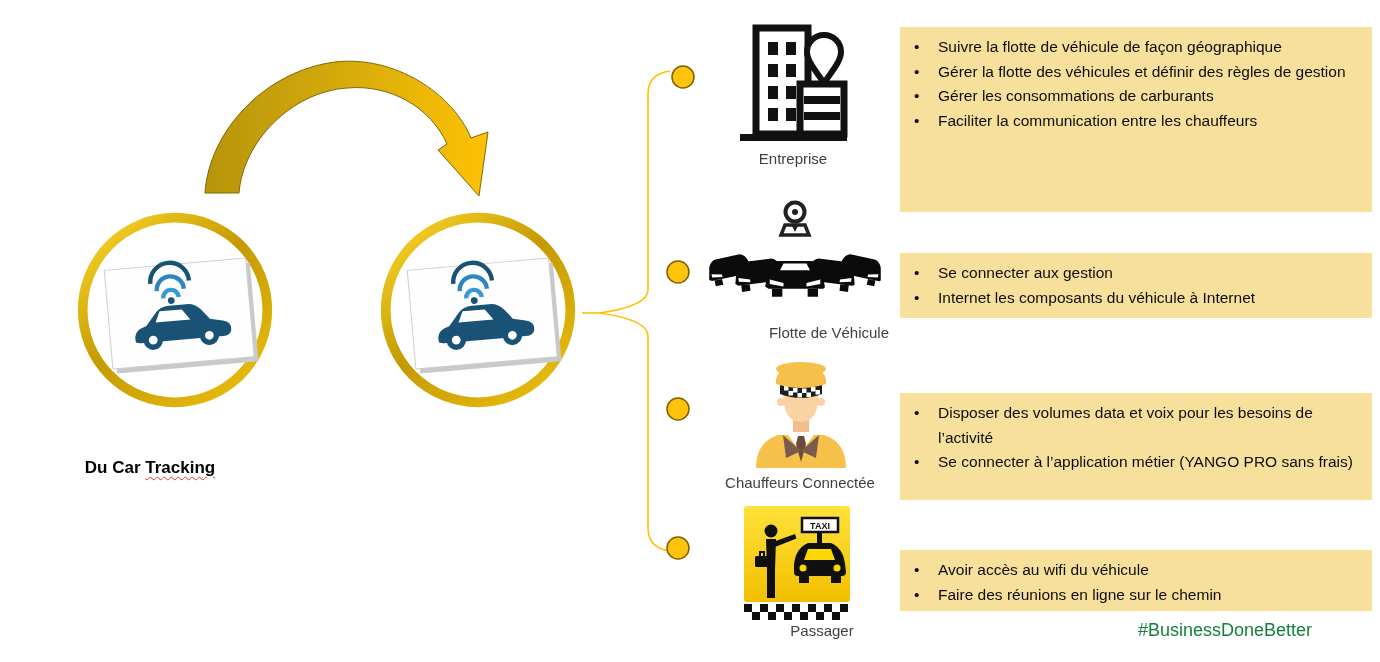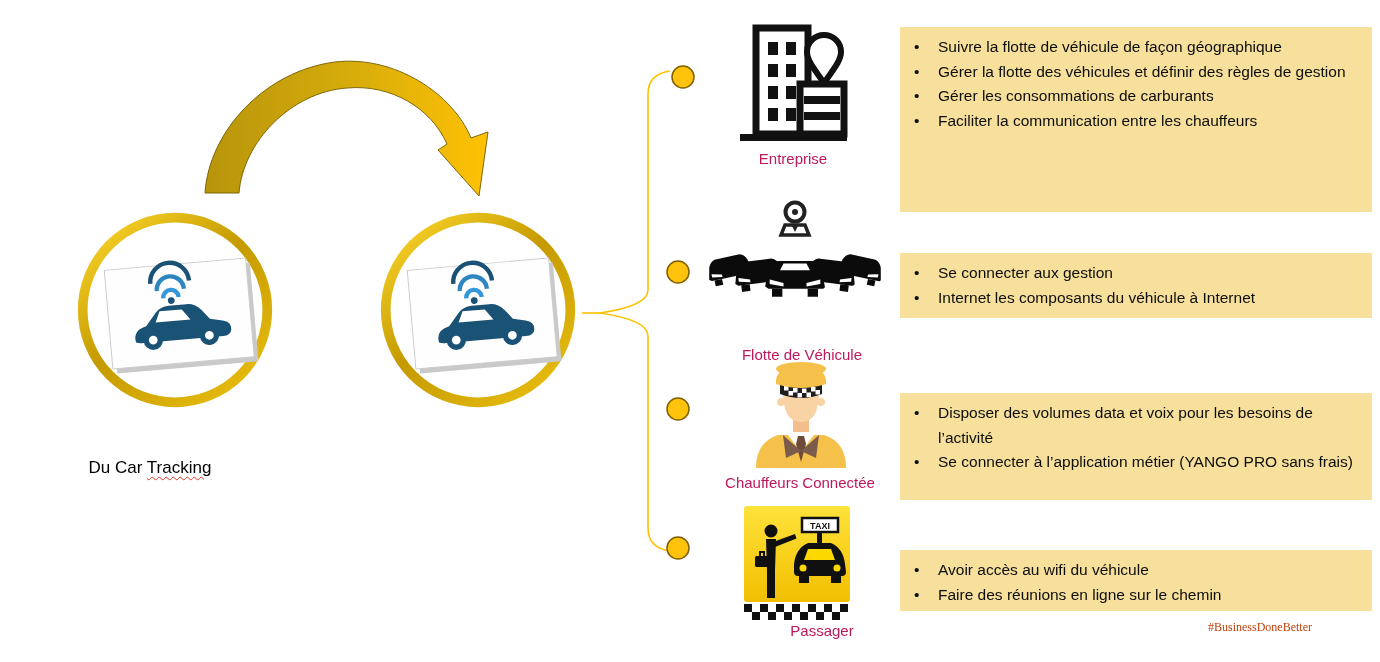--- a/index.html
+++ b/index.html
@@ -3,30 +3,30 @@
 <meta charset="utf-8">
 <style>
   html,body{margin:0;padding:0;background:#fff;}
   #slide{
     position:relative;width:1380px;height:662px;background:#ffffff;overflow:hidden;
     font-family:"Liberation Sans", sans-serif;color:#111;
   }
   .abs{position:absolute;}
   
   .medal{width:204px;height:204px;}
-  .flow-label{font-weight:normal;font-size:17px;color:#000;text-align:center;}
+  .flow-label{font-weight:bold;font-size:17px;color:#000;text-align:center;}
   .wavy{text-decoration:underline;text-decoration-style:wavy;text-decoration-color:#e03a2f;text-decoration-thickness:1px;text-underline-offset:3px;}
   
   .panel{background:#F7DF9C;box-sizing:border-box;padding:8px 18px 6px 14px;}
   .need-row{display:flex;align-items:flex-start;font-size:15.5px;line-height:24.5px;color:#0d0d0d;}
   .need-bullet{width:24px;flex:0 0 24px;text-align:left;}
   .need-text{flex:1;}
   
-  .icon-caption{font-size:15px;color:#be185d;text-align:center;}
-  .hashtag{font-size:12px;color:#c2410c;text-align:right;font-family:Liberation Serif, serif;}
+  .icon-caption{font-size:15px;color:#404040;text-align:center;}
+  .hashtag{font-size:18px;color:#15803d;text-align:right;}
 </style>
 </head>
 <body>
 
 <div id="slide">
 
   <svg class="abs" style="left:195px;top:46px;" width="310" height="158" viewBox="0 0 310 158">
     <defs>
       <linearGradient id="arrowGrad" x1="0" y1="0" x2="1" y2="0">
         <stop offset="0" stop-color="#B7940B"></stop>
@@ -155,21 +155,21 @@
       <g transform="translate(87,70) scale(1.15)">
         <path d="M -26 16 L -23 2 Q -21 -4 -15 -6 L 15 -6 Q 21 -4 23 2 L 26 16 Q 26 18 23 18 L -23 18 Z"></path>
         <rect x="-20" y="18" width="9" height="7"></rect>
           <rect x="11" y="18" width="9" height="7"></rect>
         <path d="M -10 -4 L 10 -4 L 13 2 L -13 2 Z" fill="#fff"></path>
         <path d="M -22 10 L -10 13 L -10 16 L -22 14 Z" fill="#fff"></path>
           <path d="M 22 10 L 10 13 L 10 16 L 22 14 Z" fill="#fff"></path>
       </g>
     </g>
   </svg>
-  <div class="abs icon-caption" style="left:712px;top:324px;width:180px;margin-top:22px;">Flotte de Véhicule</div>
+  <div class="abs icon-caption" style="left:739px;top:324px;width:180px;">Flotte de Véhicule</div>
 
   <svg class="abs" style="left:750px;top:356px;" width="102" height="112" viewBox="0 0 102 112">
     <path d="M 6 112 Q 6 86 28 79 L 74 79 Q 96 86 96 112 Z" fill="#F6C14A"></path>
     <path d="M 38 79 L 51 96 L 64 79 Z" fill="#ffffff"></path>
     <path d="M 48 80 L 54 80 L 56 88 L 51 106 L 46 88 Z" fill="#6E4A3A"></path>
     <path d="M 33 79 L 51 95 L 36 102 Z" fill="#7B5B4B"></path>
     <path d="M 69 79 L 51 95 L 66 102 Z" fill="#7B5B4B"></path>
     <rect x="43" y="62" width="16" height="14" fill="#F3BE8E"></rect>
     <circle cx="31" cy="46" r="4" fill="#FAD3A4"></circle>
       <circle cx="71" cy="46" r="4" fill="#FAD3A4"></circle>

